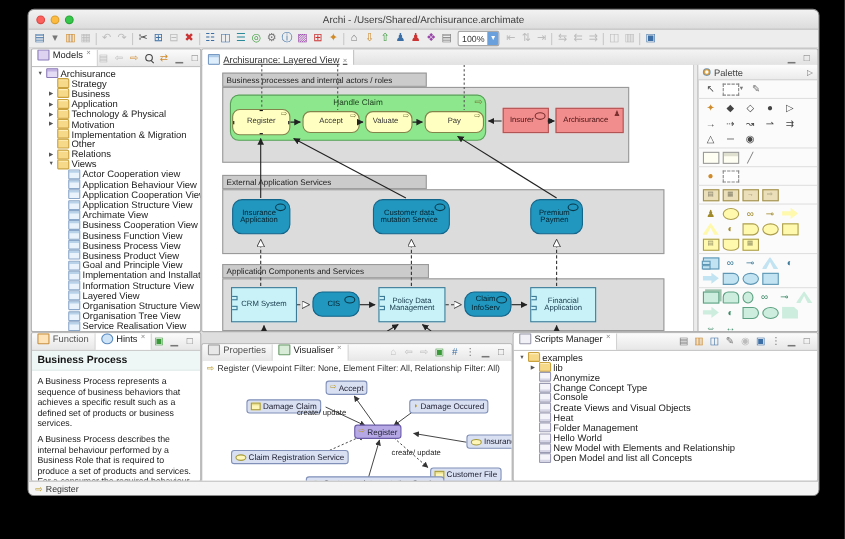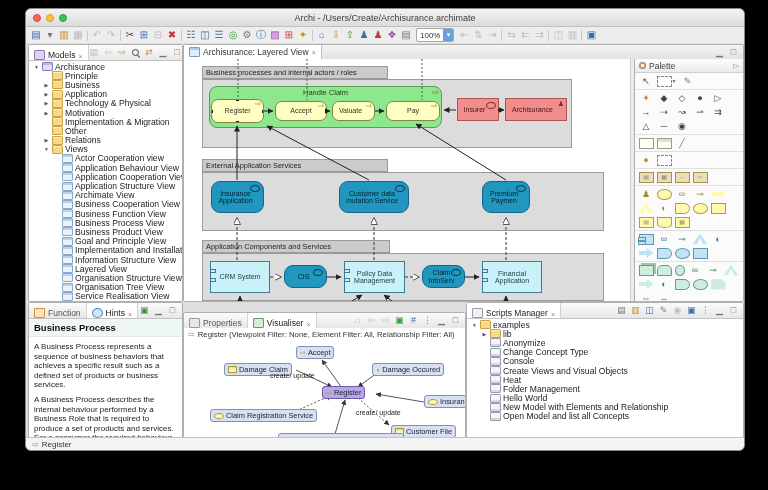--- a/index.html
+++ b/index.html
@@ -26,21 +26,21 @@
   .c-biz{color:#a08a2a}.c-app{color:#3c7a9a}.c-tec{color:#3e8a68}
   
   .main{position:absolute;top:34px;left:0;right:0;bottom:12px;background:#dedede;}
   .panel{position:absolute;background:#fff;border:1px solid #b0b0b0;border-radius:2px;overflow:hidden;}
   #p-models{left:2px;top:1px;width:153px;height:256px;}
   #p-editor{left:157px;top:1px;width:559px;height:256px;}
   #p-hints{left:2px;top:259px;width:153px;height:134px;}
   #p-vis{left:157px;top:259px;width:281px;height:134px;margin-top:10px;}
   #p-scripts{left:440px;top:259px;width:276px;height:134px;}
   .phead{height:15px;background:linear-gradient(#fbfbfb,#e7e7e7);border-bottom:1px solid #c2c2c2;display:flex;align-items:center;font-size:8.5px;color:#555;}
-  .ptab{display:flex;align-items:flex-end;gap:3px;padding:0 5px;height:100%;border-right:1px solid #d2d2d2;white-space:nowrap;}
+  .ptab{display:flex;align-items:flex-start;gap:3px;padding:0 5px;height:100%;border-right:1px solid #d2d2d2;white-space:nowrap;}
   .ptab.act{background:#fff;color:#222;}
   .tclose{font-size:7px;color:#888;}
   .ptools{margin-left:auto;display:flex;align-items:center;gap:3px;padding-right:4px;font-size:9px;}
   .ptools .tb{width:11px;height:11px;line-height:11px;font-size:9px;}
   .tabicon{width:9px;height:8px;border-radius:1px;flex:none;}
   .ic-models{background:#ddd2f0;border:1px solid #8a7ab8;}
   .ic-diagram{background:#dfeefc;border:1px solid #7a9cc4;box-shadow:inset 0 2px 0 #aecbe8;}
   .ic-nav{background:#ffe3b8;border:1px solid #c89040;}
   .ic-info{background:#cfe4f7;border:1px solid #5c8cc0;border-radius:50%;}
   .ic-props{background:#e8e8e8;border:1px solid #999;}
@@ -53,21 +53,21 @@
   .tw{width:7px;flex:none;font-size:5px;color:#555;text-align:center;}
   .tw[data-arr="v"]::before{content:"▼";}
   .tw[data-arr="h"]::before{content:"▶";}
   .ti{width:9px;height:7px;flex:none;border-radius:1px;}
   .ti[data-type="model"]{background:#e4dcf4;border:1px solid #8a7ab8;box-shadow:inset 0 2px 0 #c3b4e4;}
   .ti[data-type="folder"]{background:#f7d98a;border:1px solid #c9a13e;border-radius:1px 2px 1px 1px;box-shadow:inset 0 1px 0 #fdeebb;}
   .ti[data-type="diagram"]{background:#eaf3fb;border:1px solid #8aa6c8;box-shadow:inset 0 2px 0 #b8d2ea;}
   .ti[data-type="script"]{background:#f4f4fa;border:1px solid #9a9ab2;box-shadow:inset 0 -2px 0 #d6d6e6;}
   
   .etabs{height:14px;background:linear-gradient(#f4f4f4,#e2e2e2);border-bottom:1px solid #b8b8b8;display:flex;align-items:center;font-size:8.5px;color:#333;}
-  .etab{background:#fff;border-right:1px solid #c0c0c0;height:100%;display:flex;align-items:center;gap:3px;padding:0 5px;}
+  .etab{background:#fff;border-right:1px solid #c0c0c0;height:100%;display:flex;align-items:flex-end;gap:3px;padding:0 5px;text-decoration:underline;}
   .canvas{position:absolute;left:0;top:14px;width:446px;height:242px;background:#fff;overflow:hidden;}
   .sash{position:absolute;left:446px;top:14px;bottom:0;width:4px;background:#ececec;border-left:1px solid #cdcdcd;}
   .gtab{position:absolute;background:#cbcbcb;border:1px solid #9a9a9a;font-size:7.4px;color:#222;padding:1px 3px;box-sizing:border-box;white-space:nowrap;overflow:hidden;}
   .gbody{position:absolute;background:#dcdcdc;border:1px solid #9a9a9a;box-sizing:border-box;}
   .el{position:absolute;box-sizing:border-box;display:flex;align-items:center;justify-content:center;text-align:center;font-size:7px;line-height:7.5px;overflow:hidden;}
   .hc{background:#8de88d;border:1px solid #55a055;border-radius:8px;}
   .hc-title{position:absolute;top:2px;left:0;right:0;text-align:center;font-size:7.5px;color:#1d3d1d;}
   .process{background:#ffffc2;border:1px solid #83834c;border-radius:7px;color:#333;}
   .p-arrow{position:absolute;top:0px;right:2px;font-size:7px;color:#77773a;line-height:8px;}
   .actor-box{background:#f28d8d;border:1px solid #b35454;color:#4a1212;padding:1px 9px 1px 2px;}
@@ -134,21 +134,21 @@
 <body>
 
 <div class="window">
 
   <div class="titlebar">
     <div class="dots">
       <span class="dot r"></span>
       <span class="dot y"></span>
       <span class="dot g"></span>
     </div>
-    <span class="title">Archi - /Users/Create/Archisurance.archimate</span>
+    <span class="title">Archi - /Users/Shared/Archisurance.archimate</span>
   </div>
 
   <div class="toolbar">
     <span style="display:flex;align-items:center;">
 
     <span class="tb c-blue" title="new-button"><i style="font-style:normal">▤</i></span>
         <span class="tb c-gray tiny" title="new-caret"><i style="font-style:normal">▾</i></span>
         <span class="tb c-orange" title="open-button"><i style="font-style:normal">▥</i></span>
         <span class="tb c-dis" title="save-button"><i style="font-style:normal">▦</i></span>
         <span class="tbsep" title="sep"><i style="font-style:normal"></i></span>
@@ -223,21 +223,21 @@
 
           <div class="titem" data-lvl="0">
             <span class="tw" data-arr="v"></span>
             <span class="ti" data-type="model"></span>
             <span>Archisurance</span>
           </div>
 
           <div class="titem" data-lvl="1">
             <span class="tw" data-arr=""></span>
             <span class="ti" data-type="folder"></span>
-            <span>Principle</span>
+            <span>Strategy</span>
           </div>
 
           <div class="titem" data-lvl="1">
             <span class="tw" data-arr="h"></span>
             <span class="ti" data-type="folder"></span>
             <span>Business</span>
           </div>
 
           <div class="titem" data-lvl="1">
             <span class="tw" data-arr="h"></span>

